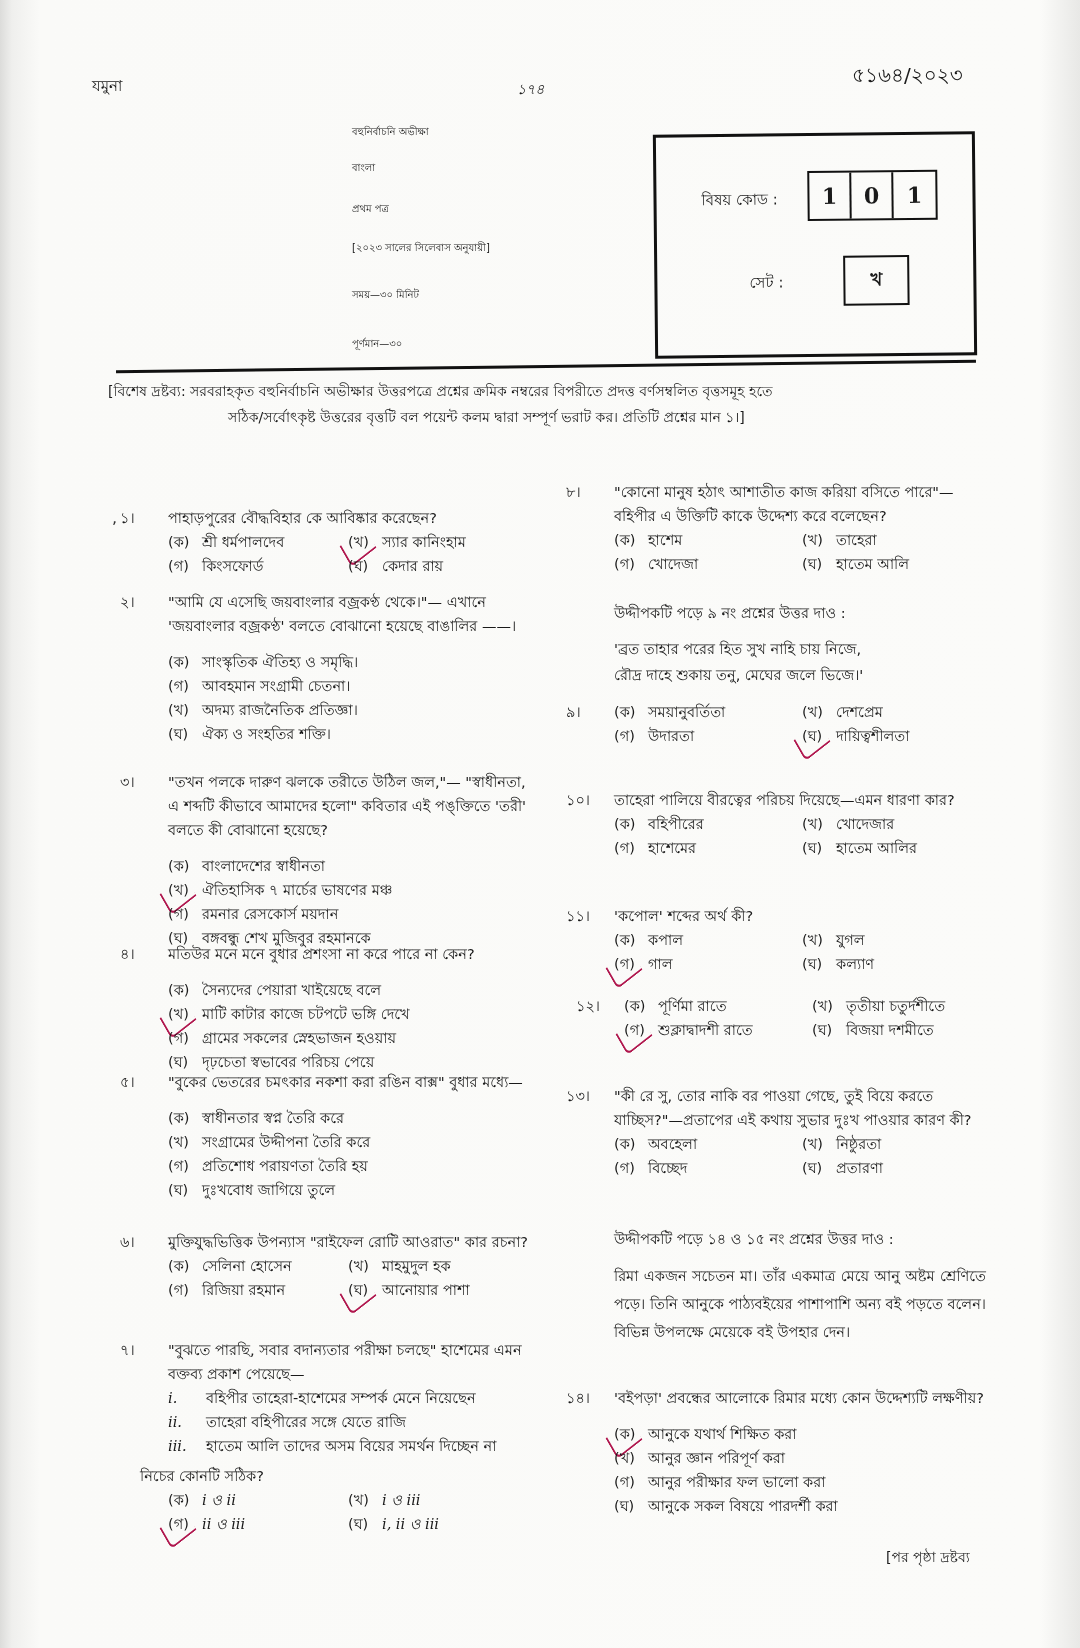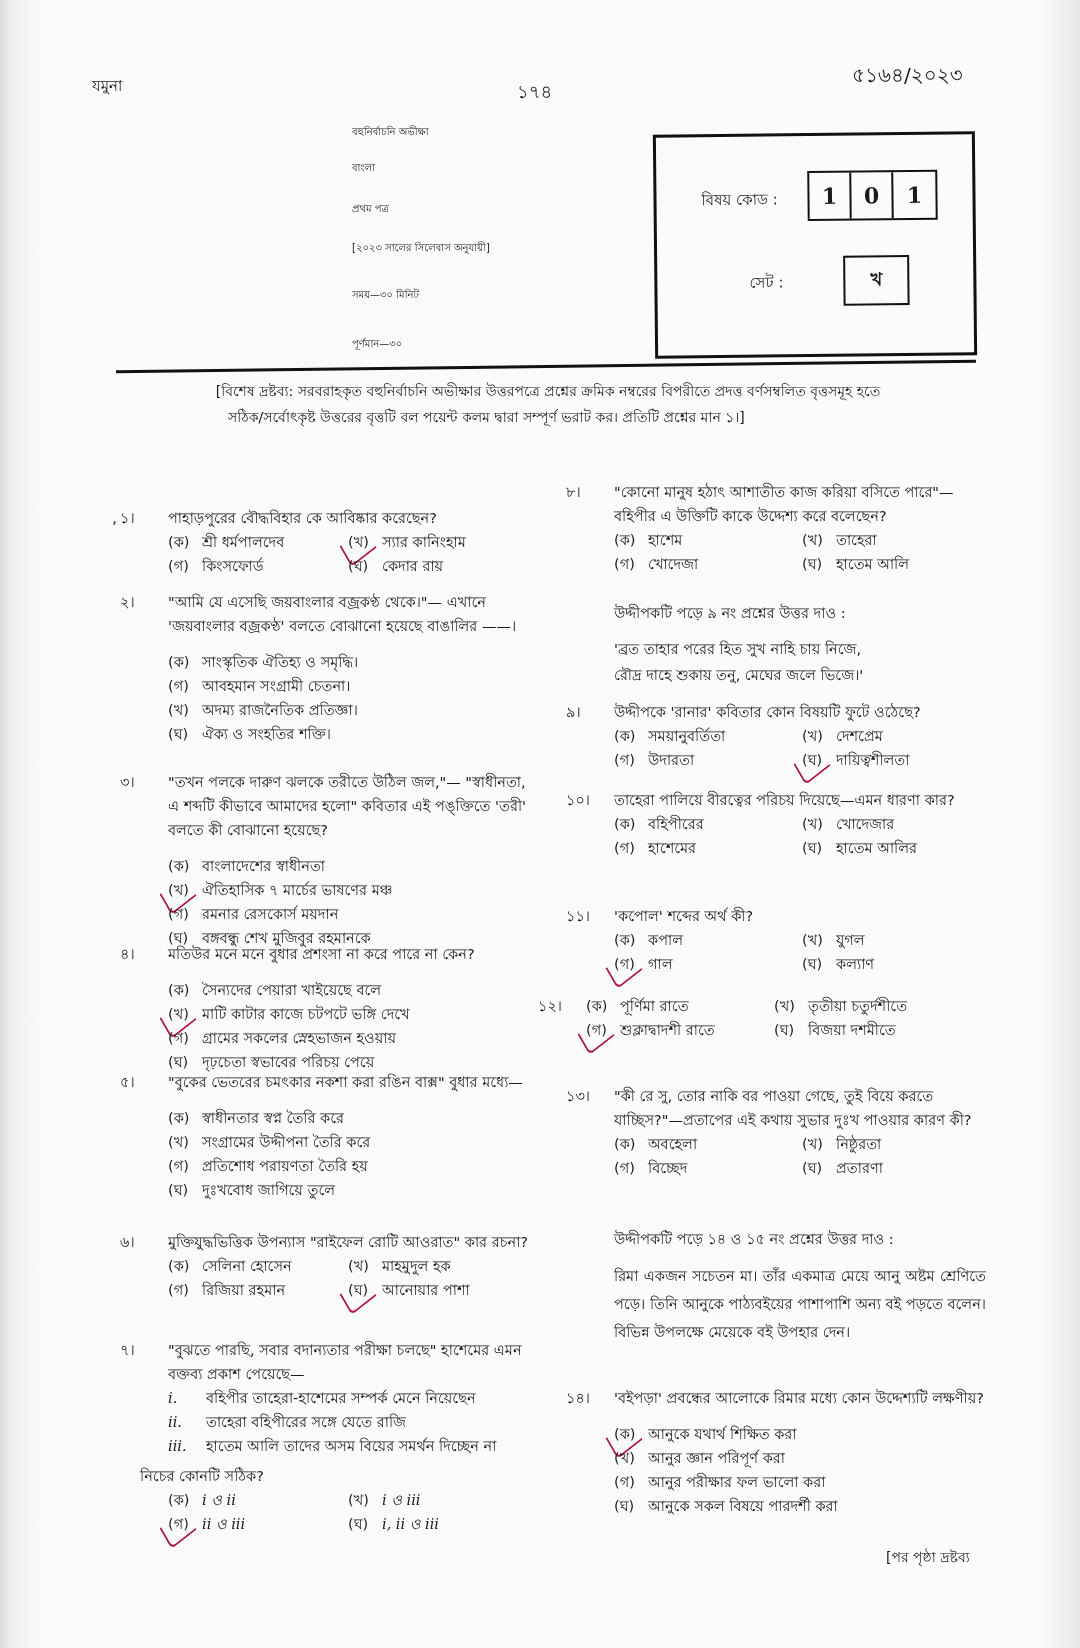--- a/index.html
+++ b/index.html
@@ -2,35 +2,35 @@
 <html><head>
 <meta charset="utf-8">
 <style>
   * { box-sizing: border-box; margin: 0; padding: 0; }
   html, body { width: 1080px; height: 1648px; background: #f4f4f2; overflow: hidden; }
   body { font-family: "DejaVu Sans", "Liberation Sans", sans-serif; color: #1a1a1a; position: relative; }
   .page { position: absolute; left: 0; top: 0; width: 1080px; height: 1648px;
           background: linear-gradient(90deg, #dcdcda 0px, #efefed 12px, #fafaf8 40px, #fbfbf9 1040px, #e8e8e6 1080px); }
   .abs { position: absolute; }
   .hdr-left { left: 92px; top: 74px; font-size: 15px; }
-  .hdr-center { left: 517px; top: 78px; font-size: 18px; }
+  .hdr-center { left: 517px; top: 78px; font-size: 14px; font-style: italic; }
   .hdr-right { left: 852px; top: 60px; font-size: 20px; }
   .meta { left: 352px; font-size: 10px; }
   .code-box { left: 654px; top: 133px; width: 322px; height: 224px; border: 3px solid #111; transform: rotate(-0.6deg); }
   .code-label { position: absolute; left: 45px; top: 51px; font-size: 15px; }
   .code-digits { position: absolute; left: 151px; top: 35px; display: flex; border: 2px solid #111; }
   .code-digit { width: 42px; height: 46px; border-right: 2px solid #111; display: flex; align-items: center; justify-content: center;
                 font-family: "DejaVu Serif", serif; font-size: 22px; font-weight: bold; }
   .code-digit:last-child { border-right: none; }
   .set-label { position: absolute; left: 92px; top: 134px; font-size: 15px; }
   .set-box { position: absolute; left: 186px; top: 120px; width: 66px; height: 50px; border: 2px solid #111;
              display: flex; align-items: center; justify-content: center; font-size: 18px; font-weight: bold; }
   .rule { left: 116px; top: 365px; width: 860px; height: 3px; background: #111; transform: rotate(-0.7deg); }
   .notice { left: 108px; top: 378px; width: 880px; font-size: 14px; line-height: 26px; }
-  .notice .l1 { display: block; text-align: center; }
+  .notice .l1 { display: block; }
   .notice .l2 { display: block; padding-left: 120px; }
   .no-mark { left: 0; width: 1080px; top: 454px; text-align: center; font-size: 14px; }
   .q { position: absolute; font-size: 14.5px; line-height: 24px; }
   .q .num { position: absolute; left: 0; top: 0; width: 42px; }
   .q .body { margin-left: 48px; }
   .q .stem { display: block; }
   .opts { display: grid; grid-template-columns: 1fr 1fr; column-gap: 4px; }
   .opts.single { grid-template-columns: 1fr; margin-top: 12px; }
   .opt { position: relative; white-space: nowrap; }
   .opt .lab { display: inline-block; width: 34px; }
@@ -194,21 +194,20 @@
 
   <div class="stim" style="left:614px; top:600px; width:380px">
     <div>উদ্দীপকটি পড়ে ৯ নং প্রশ্নের উত্তর দাও :</div>
     <div style="margin-top:10px">'ব্রত তাহার পরের হিত সুখ নাহি চায় নিজে,</div>
     <div>রৌদ্র দাহে শুকায় তনু, মেঘের জলে ভিজে।'</div>
   </div>
 
   <div class="q" style="left:566px; top:700px; width:420px">
     <span class="num">৯।</span>
     <div class="body">
-      <span class="stem">উদ্দীপকে 'রানার' কবিতার কোন বিষয়টি ফুটে ওঠেছে?</span>
       <div class="opts" style="grid-template-columns: 184px 1fr">
         <div class="opt"><span class="lab">(ক)</span><span>সময়ানুবর্তিতা</span></div>
         <div class="opt"><span class="lab">(খ)</span><span>দেশপ্রেম</span></div>
         <div class="opt"><span class="lab">(গ)</span><span>উদারতা</span></div>
         <div class="opt correct"><span class="lab">(ঘ)</span><span>দায়িত্বশীলতা</span></div>
       </div>
     </div>
   </div>
 
   <div class="q" style="left:566px; top:788px; width:420px">
@@ -230,21 +229,21 @@
       <span class="stem">'কপোল' শব্দের অর্থ কী?</span>
       <div class="opts" style="grid-template-columns: 184px 1fr">
         <div class="opt"><span class="lab">(ক)</span><span>কপাল</span></div>
         <div class="opt"><span class="lab">(খ)</span><span>যুগল</span></div>
         <div class="opt correct"><span class="lab">(গ)</span><span>গাল</span></div>
         <div class="opt"><span class="lab">(ঘ)</span><span>কল্যাণ</span></div>
       </div>
     </div>
   </div>
 
-  <div class="q" style="left:538px; top:994px; width:420px">
+  <div class="q" style="left:576px; top:994px; width:420px">
     <span class="num">১২।</span>
     <div class="body">
       <div class="opts" style="grid-template-columns: 184px 1fr">
         <div class="opt"><span class="lab">(ক)</span><span>পূর্ণিমা রাতে</span></div>
         <div class="opt"><span class="lab">(খ)</span><span>তৃতীয়া চতুর্দশীতে</span></div>
         <div class="opt correct"><span class="lab">(গ)</span><span>শুক্লাদ্বাদশী রাতে</span></div>
         <div class="opt"><span class="lab">(ঘ)</span><span>বিজয়া দশমীতে</span></div>
       </div>
     </div>
   </div>

